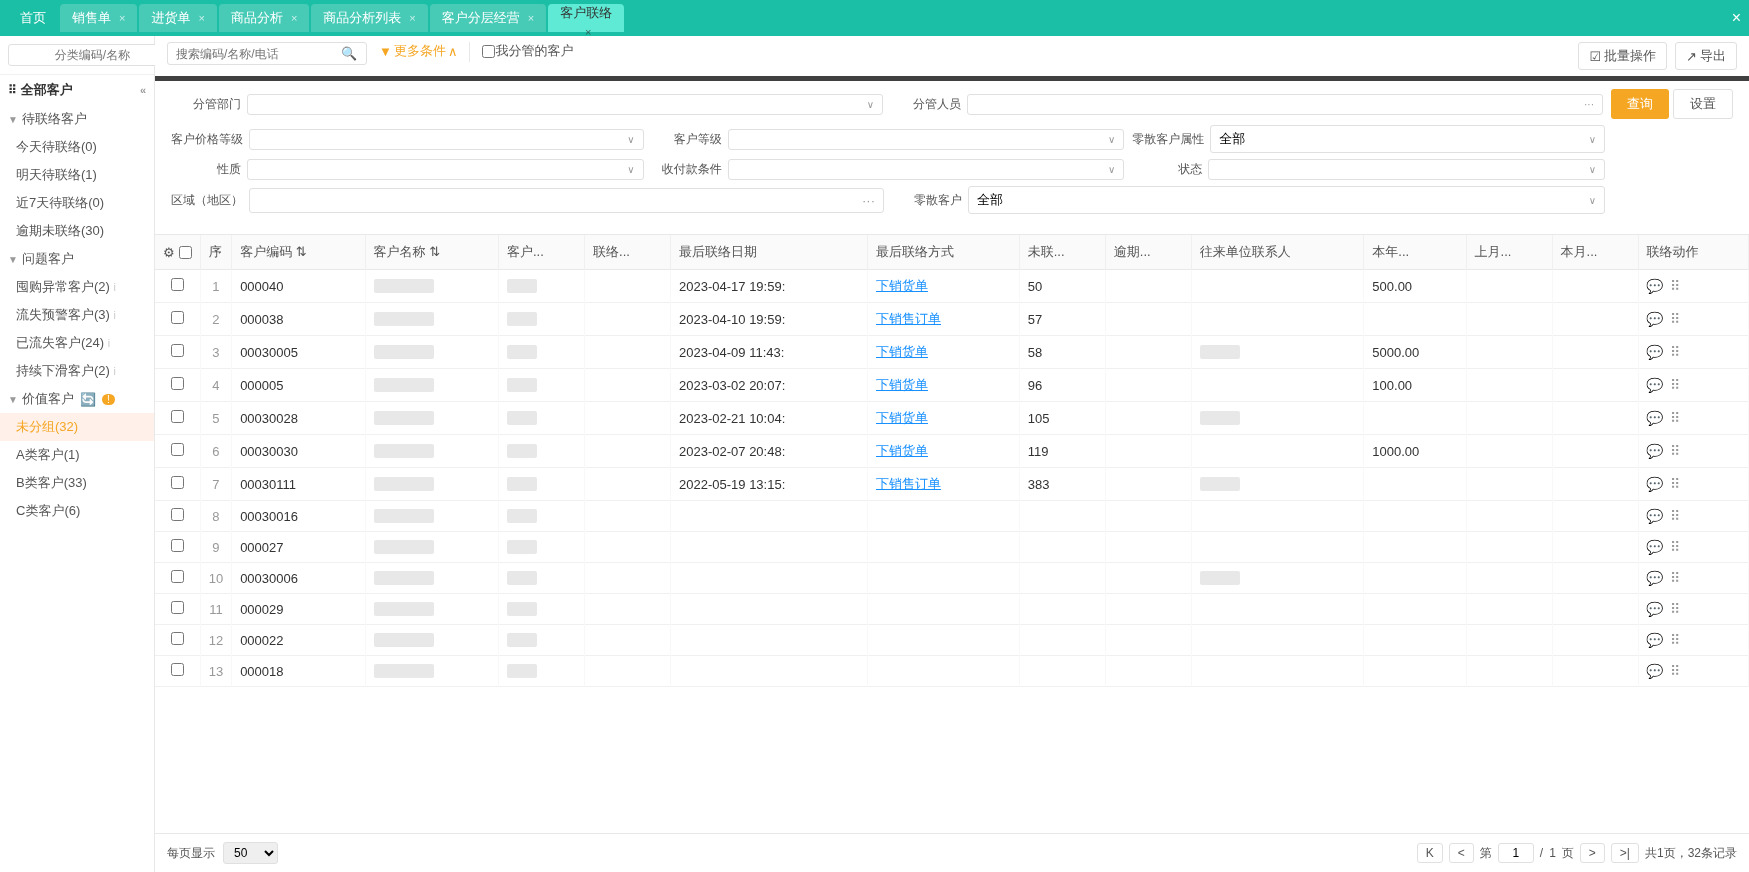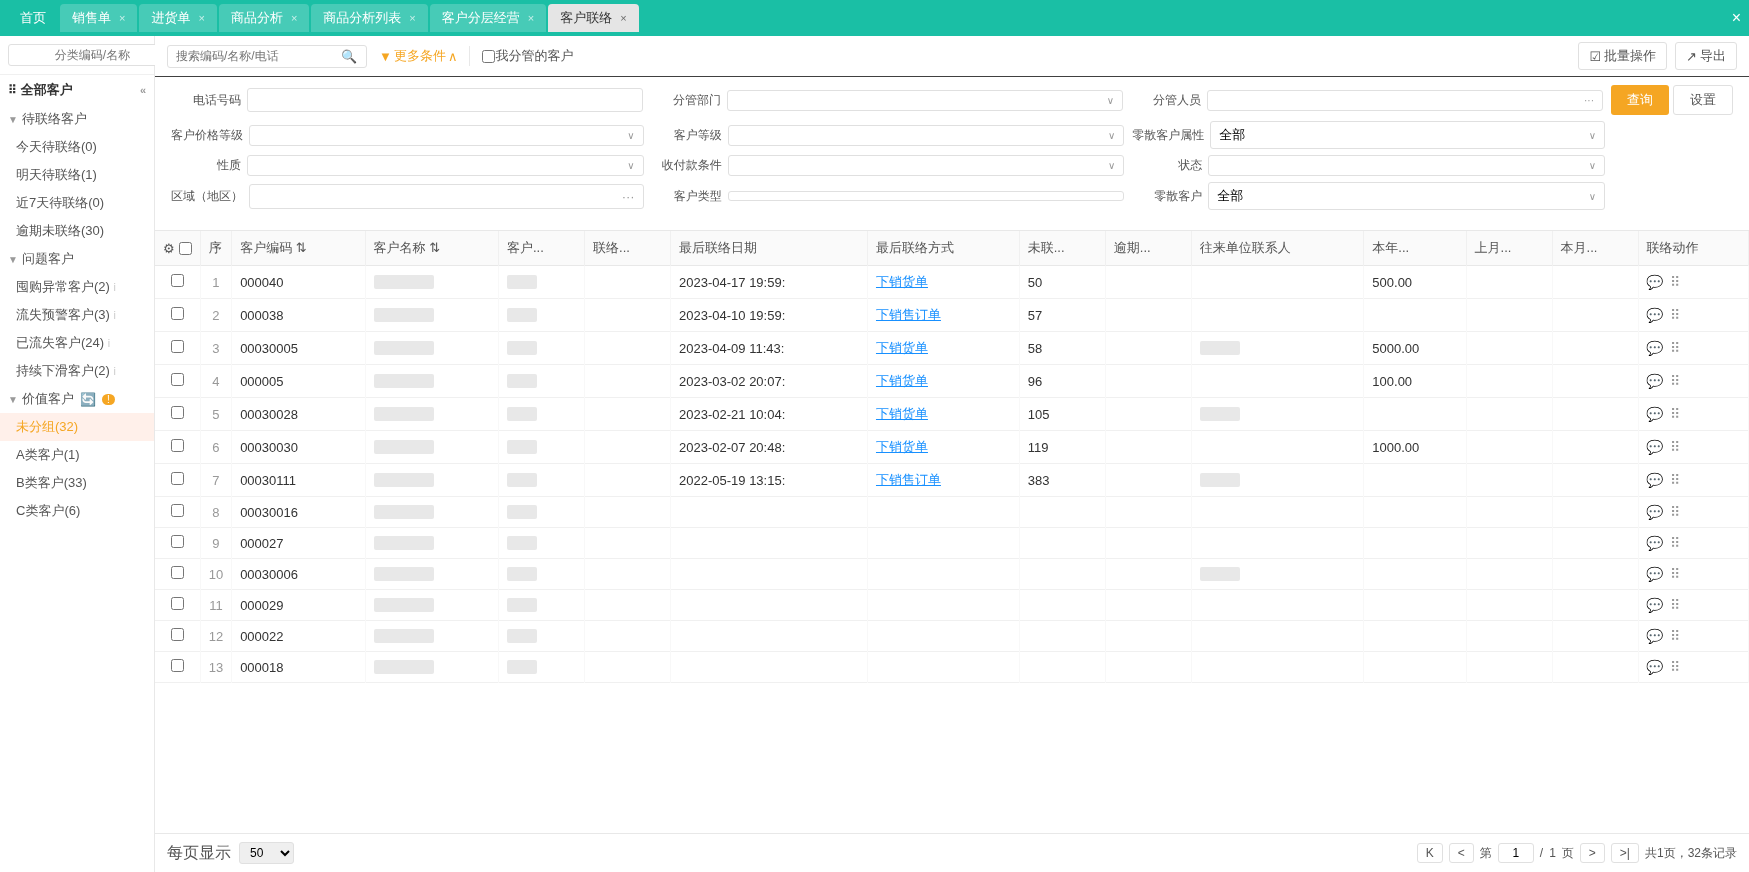--- a/index.html
+++ b/index.html
@@ -20,21 +20,21 @@
       padding: 0 12px;
       height: 28px;
       border-radius: 4px 4px 0 0;
       cursor: pointer;
       color: white;
       font-size: 13px;
       gap: 4px;
       white-space: nowrap;
     }
     .nav-tab.home { background: transparent; }
-    .nav-tab.active { background: #e5e5e5; color: #333; }
+    .nav-tab.active { background: #5eead4; color: #333; flex-direction: column; }
     .nav-tab.inactive { background: rgba(255,255,255,0.2); color: white; }
     .nav-tab .close-x { font-size: 11px; opacity: 0.7; margin-left: 4px; }
     .nav-close-all {
       margin-left: auto;
       color: white;
       cursor: pointer;
       font-size: 16px;
     }
 
     
@@ -122,23 +122,23 @@
       flex: 1;
       display: flex;
       flex-direction: column;
       overflow: hidden;
     }
 
     
     .filter-bar {
       background: white;
       padding: 6px 12px;
-      border-bottom: 1px solid #404040;
-      display: flex;
-      align-items: center;
+      border-bottom: 5px solid #404040;
+      display: flex;
+      align-items: flex-start;
       gap: 12px;
     }
     .filter-search {
       display: flex;
       align-items: center;
       border: 1px solid #e0e0e0;
       border-radius: 3px;
       padding: 3px 8px;
       gap: 4px;
       width: 200px;
@@ -332,21 +332,21 @@
 
     
     .table-footer {
       display: flex;
       align-items: center;
       padding: 8px 12px;
       background: white;
       border-top: 1px solid #e8e8e8;
       gap: 8px;
     }
-    .per-page-label { color: #555; font-size: 16px; }
+    .per-page-label { color: #555; font-size: 12px; }
     .per-page-select {
       border: 1px solid #e0e0e0;
       border-radius: 3px;
       padding: 2px 6px;
       font-size: 12px;
     }
     .page-btn {
       border: 1px solid #e0e0e0;
       background: white;
       padding: 2px 8px;
@@ -507,24 +507,20 @@
           <span>↗</span>
           <span>导出</span>
         </button>
       </div>
     </div>
 
     <div class="advanced-filter">
 
       <div class="filter-row">
         <div class="filter-item">
-          <span class="filter-label">电话号码</span>
-          <input class="filter-input" type="text" style="">
-        </div>
-        <div class="filter-item">
           <span class="filter-label">分管部门</span>
           <div class="filter-select">
             <span></span>
             <span class="arrow">∨</span>
           </div>
         </div>
         <div class="filter-item">
           <span class="filter-label">分管人员</span>
           <div class="filter-select">
             <span></span>
@@ -586,26 +582,20 @@
         </div>
         <div style="width:120px;"></div>
       </div>
 
       <div class="filter-row" style="margin-bottom:12px;">
         <div class="filter-item">
           <span class="filter-label">区域（地区）</span>
           <div class="filter-select">
             <span></span>
             <span class="filter-dots">···</span>
-          </div>
-        </div>
-        <div class="filter-item">
-          <span class="filter-label">客户类型</span>
-          <div class="filter-select">
-            <span></span>
           </div>
         </div>
         <div class="filter-item">
           <span class="filter-label">零散客户</span>
           <div class="filter-select">
             <span>全部</span>
             <span class="arrow">∨</span>
           </div>
         </div>
         <div style="width:120px;"></div>

